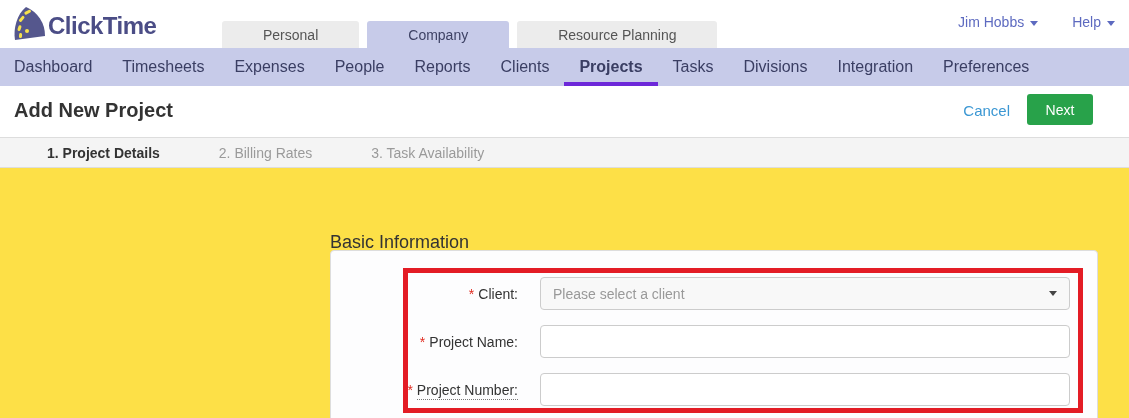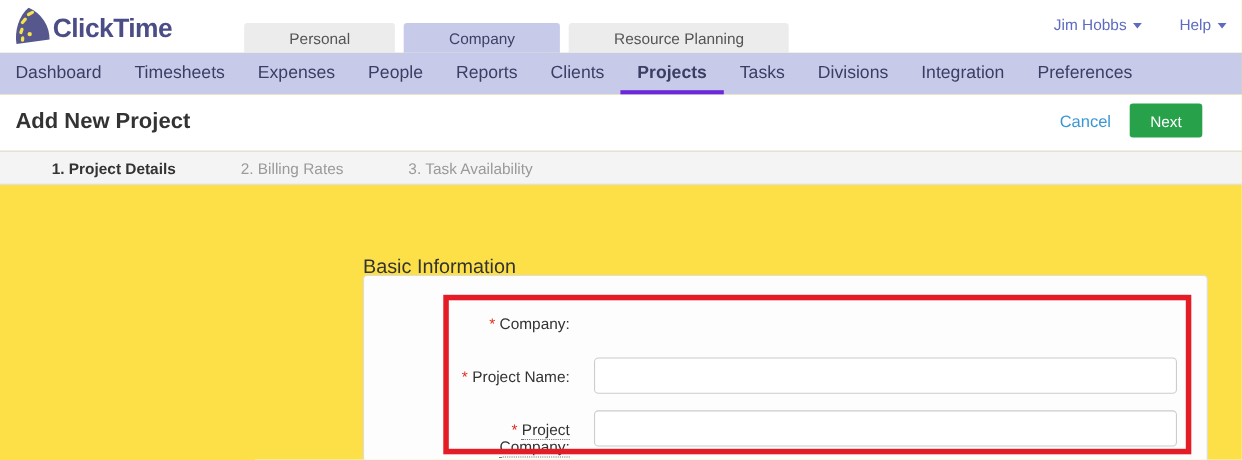--- a/index.html
+++ b/index.html
@@ -129,28 +129,32 @@
   <div class="steps">
     <span class="step active">1. Project Details</span>
     <span class="step">2. Billing Rates</span>
     <span class="step">3. Task Availability</span>
   </div>
 
   <div class="section-title">Basic Information</div>
   <div class="panel"></div>
 
   <div class="field-label lbl-client">
-    <span class="req">*</span><span>Company:</span>
+    <span class="req">*</span><span>Client:</span>
+  </div>
+  <div class="select-box">
+    <span class="select-placeholder">Please select a client</span>
+    <span class="select-caret"></span>
   </div>
 
   <div class="field-label lbl-name">
     <span class="req">*</span><span>Project Name:</span>
   </div>
   <input class="text-input inp-name" type="text" value="" style="">
 
   <div class="field-label lbl-number">
-    <span class="req">*</span><span class="dotted-label">Project Company:</span>
+    <span class="req">*</span><span class="dotted-label">Project Number:</span>
   </div>
   <input class="text-input inp-number" type="text" value="" style="">
 
   <div class="highlight-rect"></div>
 
 </div>
 
 </body></html>

